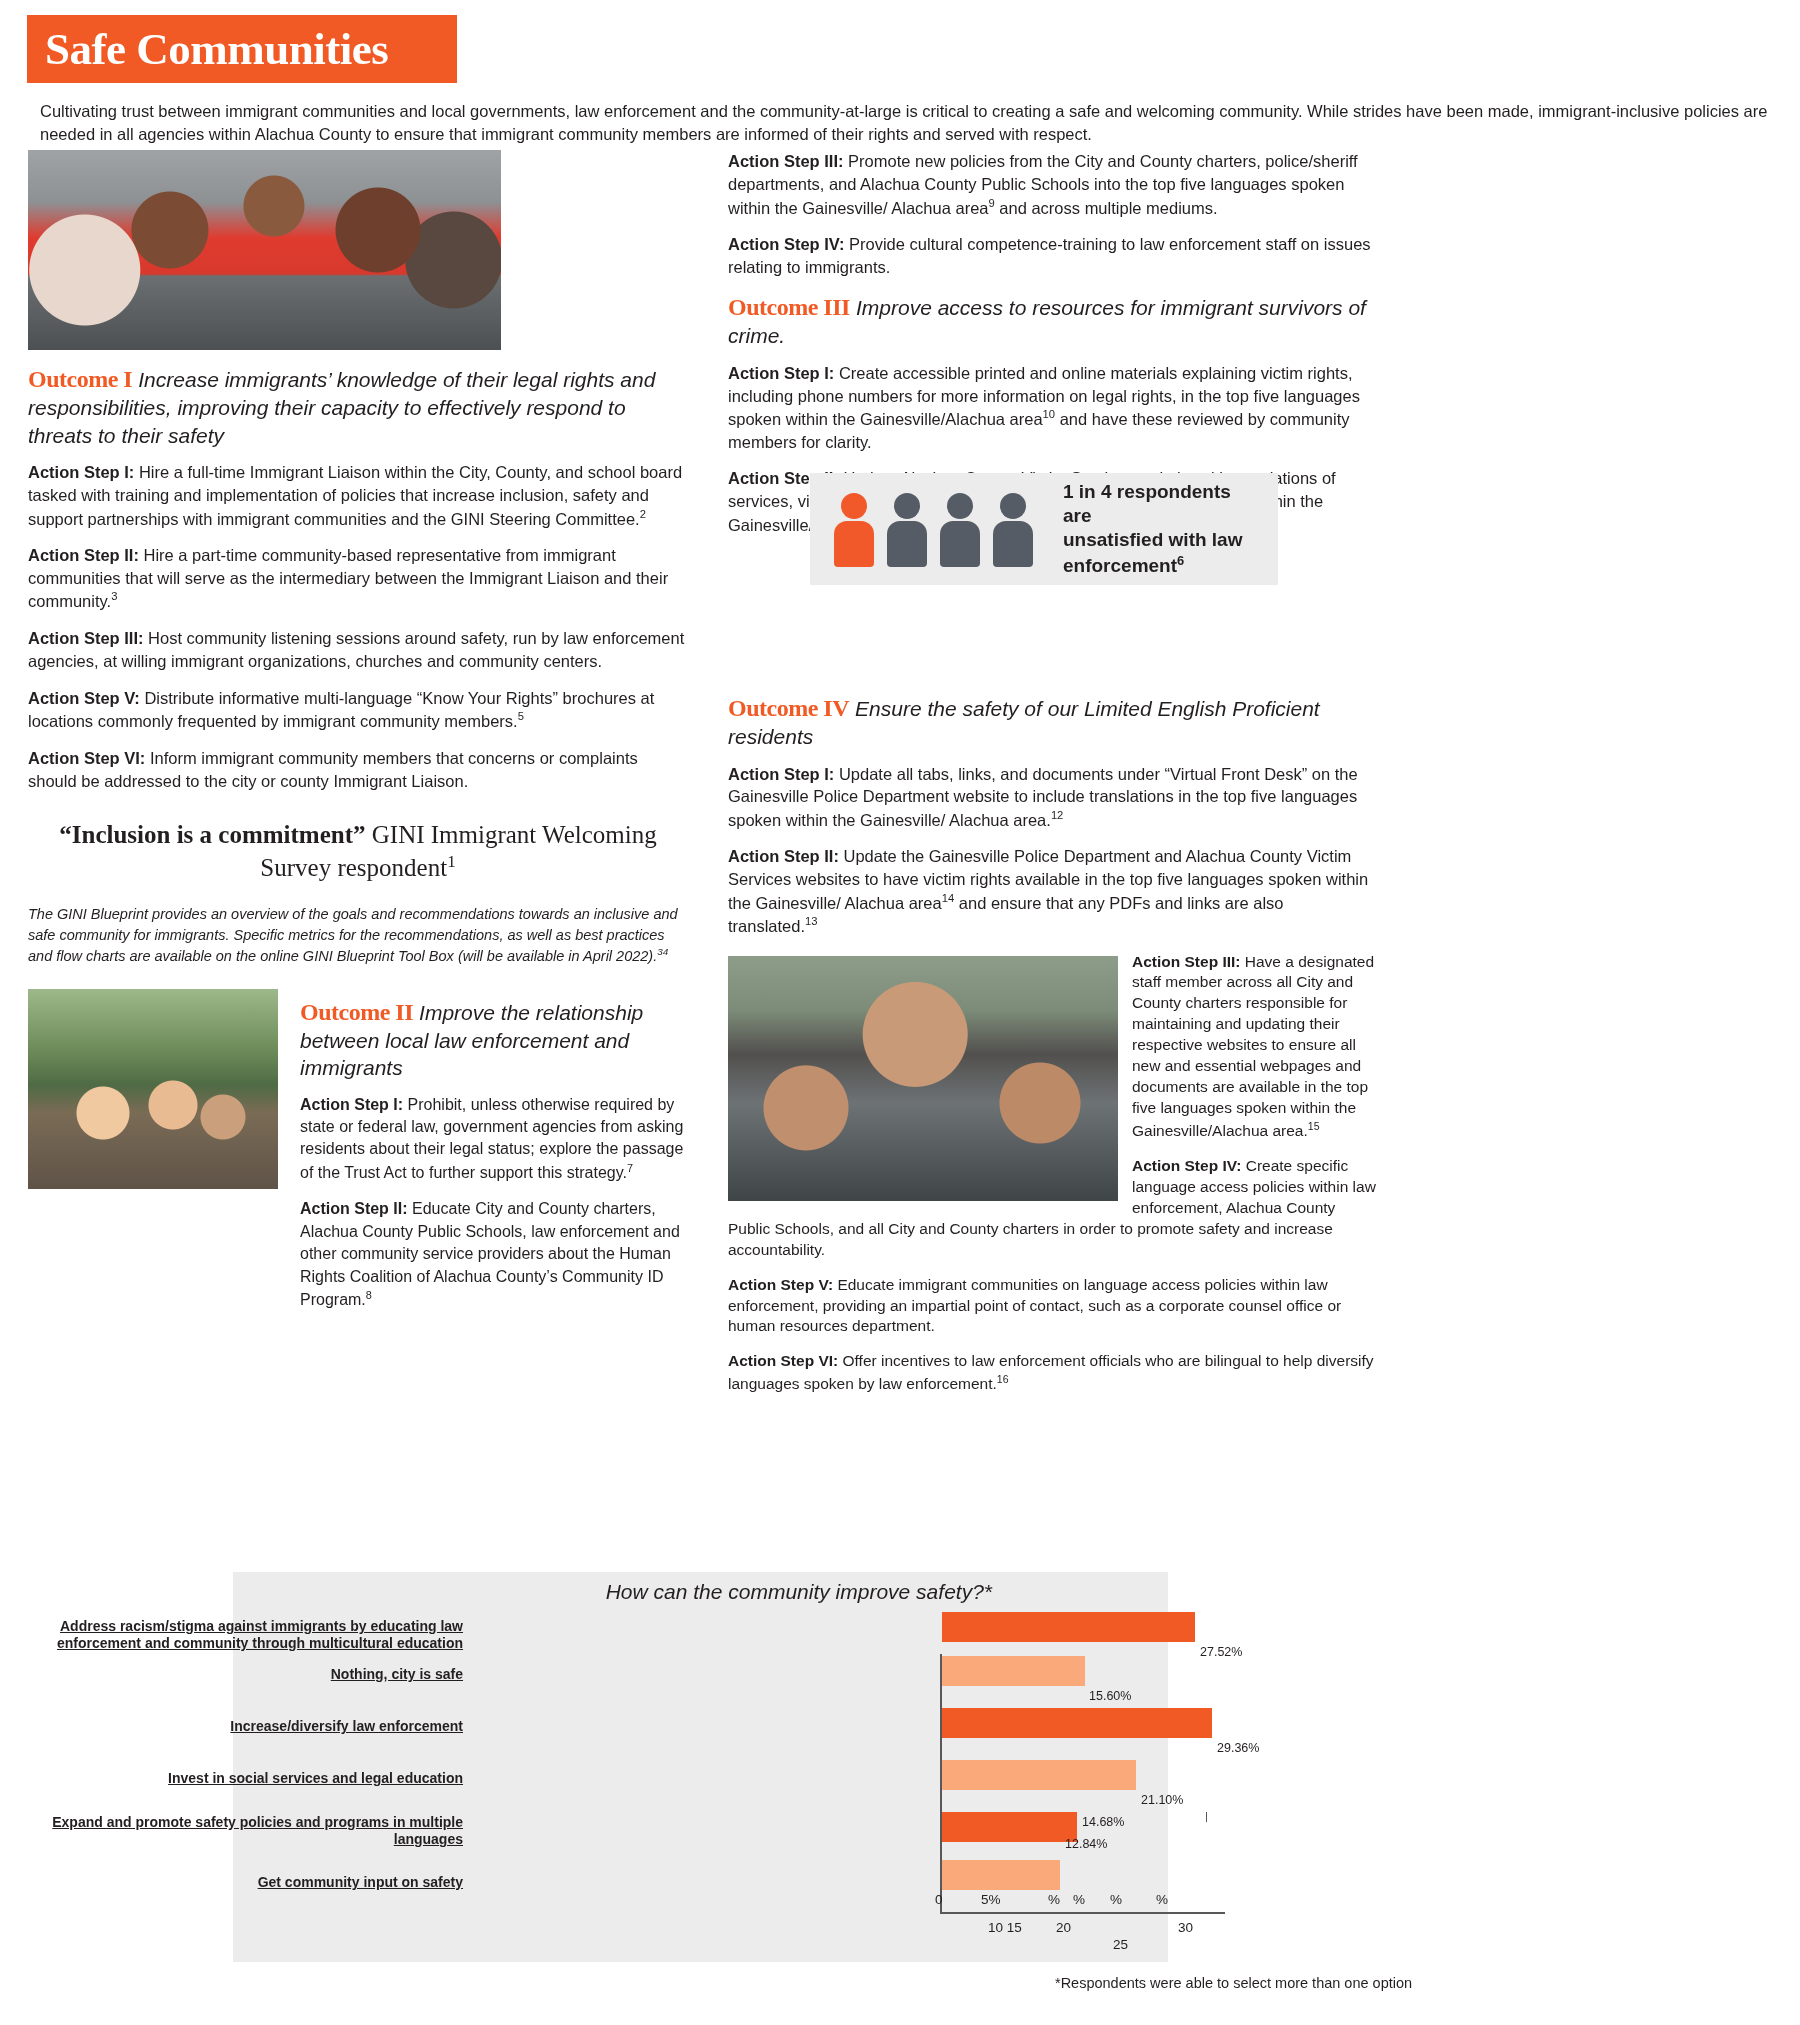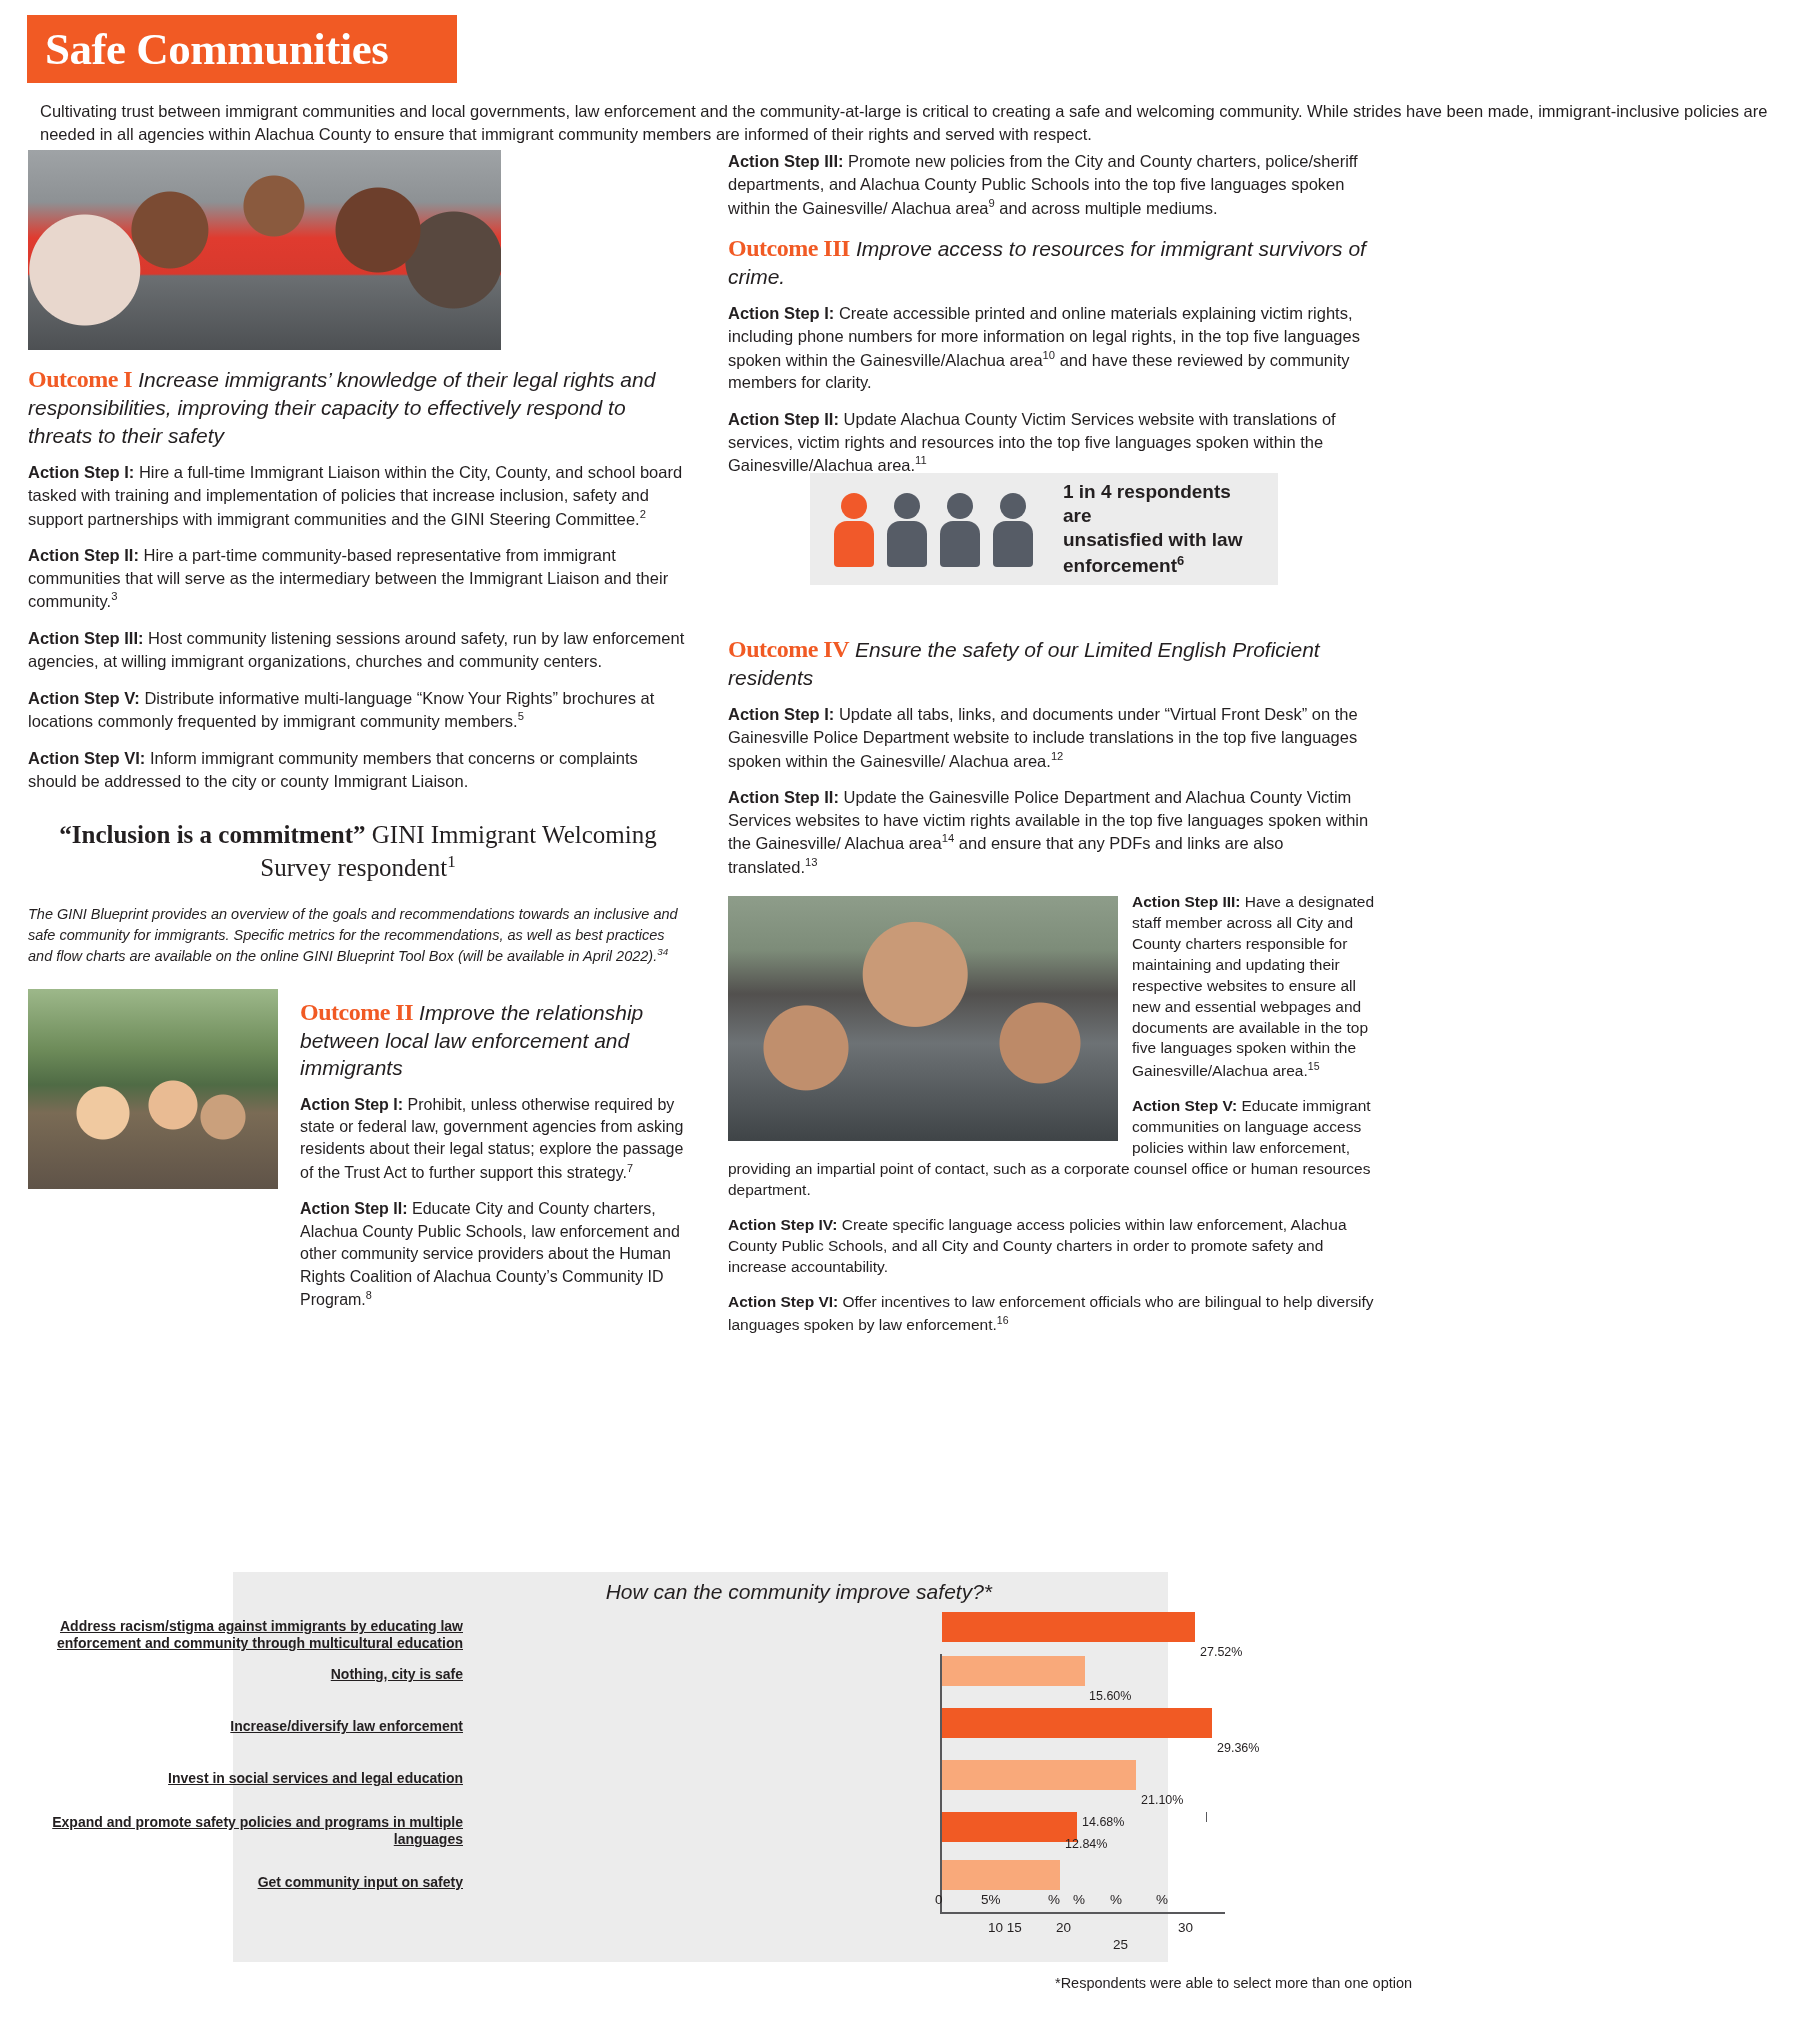--- a/index.html
+++ b/index.html
@@ -183,20 +183,21 @@
         <p class="step"><b>Action Step I:</b><span> Prohibit, unless otherwise required by state or federal law, government agencies from asking residents about their legal status; explore the passage of the Trust Act to further support this strategy.</span><sup>7</sup></p>
         <p class="step"><b>Action Step II:</b><span> Educate City and County charters, Alachua County Public Schools, law enforcement and other community service providers about the Human Rights Coalition of Alachua County’s Community ID Program.</span><sup>8</sup></p>
       </div>
     </div>
   </div>
 
   <div class="col-right">
 
     <div>
       <p class="step"><b>Action Step III:</b><span> Promote new policies from the City and County charters, police/sheriff departments, and Alachua County Public Schools into the top five languages spoken within the Gainesville/ Alachua area</span><sup>9</sup><span> and across multiple mediums.</span></p>
+      <p class="step"><b>Action Step IV:</b><span> Provide cultural competence-training to law enforcement staff on issues relating to immigrants.</span></p>
     </div>
 
     <div class="outcome-head">
       <span class="outcome-label">Outcome III</span>
       <span class="outcome-text">Improve access to resources for immigrant survivors of crime.</span>
     </div>
     <div>
       <p class="step"><b>Action Step I:</b><span> Create accessible printed and online materials explaining victim rights, including phone numbers for more information on legal rights, in the top five languages spoken within the Gainesville/Alachua area</span><sup>10</sup><span> and have these reviewed by community members for clarity.</span></p>
       <p class="step"><b>Action Step II:</b><span> Update Alachua County Victim Services website with translations of services, victim rights and resources into the top five languages spoken within the Gainesville/Alachua area.</span><sup>11</sup></p>
     </div>
@@ -209,22 +210,22 @@
     </div>
     <div>
       <p class="step"><b>Action Step I:</b><span> Update all tabs, links, and documents under “Virtual Front Desk” on the Gainesville Police Department website to include translations in the top five languages spoken within the Gainesville/ Alachua area.</span><sup>12</sup></p>
       <p class="step"><b>Action Step II:</b><span> Update the Gainesville Police Department and Alachua County Victim Services websites to have victim rights available in the top five languages spoken within the Gainesville/ Alachua area</span><sup>14</sup><span> and ensure that any PDFs and links are also translated.</span><sup>13</sup></p>
     </div>
 
     <div class="o4-wrap">
       <div class="photo photo-3 p3 o4-photo"></div>
       <div class="o4-steps">
         <p class="step"><b>Action Step III:</b><span> Have a designated staff member across all City and County charters responsible for maintaining and updating their respective websites to ensure all new and essential webpages and documents are available in the top five languages spoken within the Gainesville/Alachua area.</span><sup>15</sup></p>
+        <p class="step"><b>Action Step IV:</b><span> Create specific language access policies within law enforcement, Alachua County Public Schools, and all City and County charters in order to promote safety and increase accountability.</span></p>
         <p class="step"><b>Action Step V:</b><span> Educate immigrant communities on language access policies within law enforcement, providing an impartial point of contact, such as a corporate counsel office or human resources department.</span></p>
-        <p class="step"><b>Action Step IV:</b><span> Create specific language access policies within law enforcement, Alachua County Public Schools, and all City and County charters in order to promote safety and increase accountability.</span></p>
         <p class="step"><b>Action Step VI:</b><span> Offer incentives to law enforcement officials who are bilingual to help diversify languages spoken by law enforcement.</span><sup>16</sup></p>
       </div>
     </div>
   </div>
 
   <div class="info-box">
     <div class="people">
       <div class="person orange">
           <div class="head"></div>
           <div class="body"></div>

